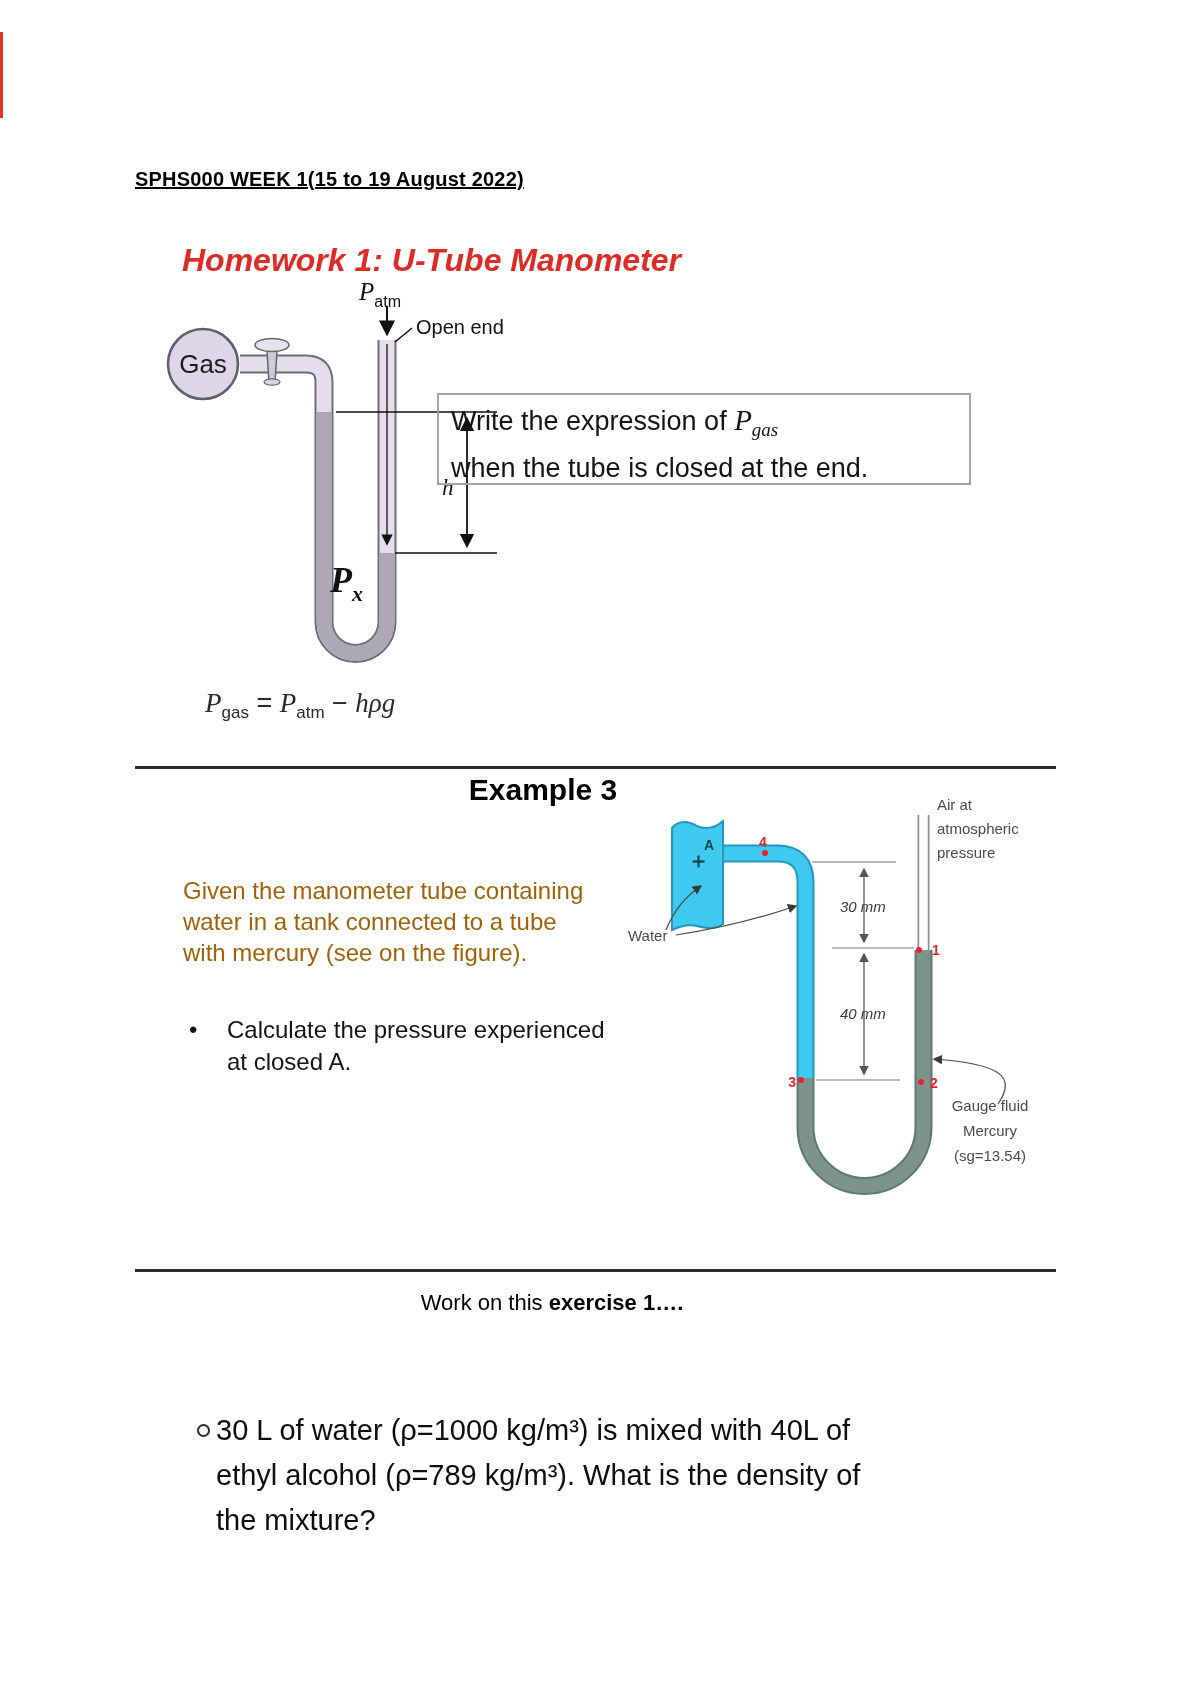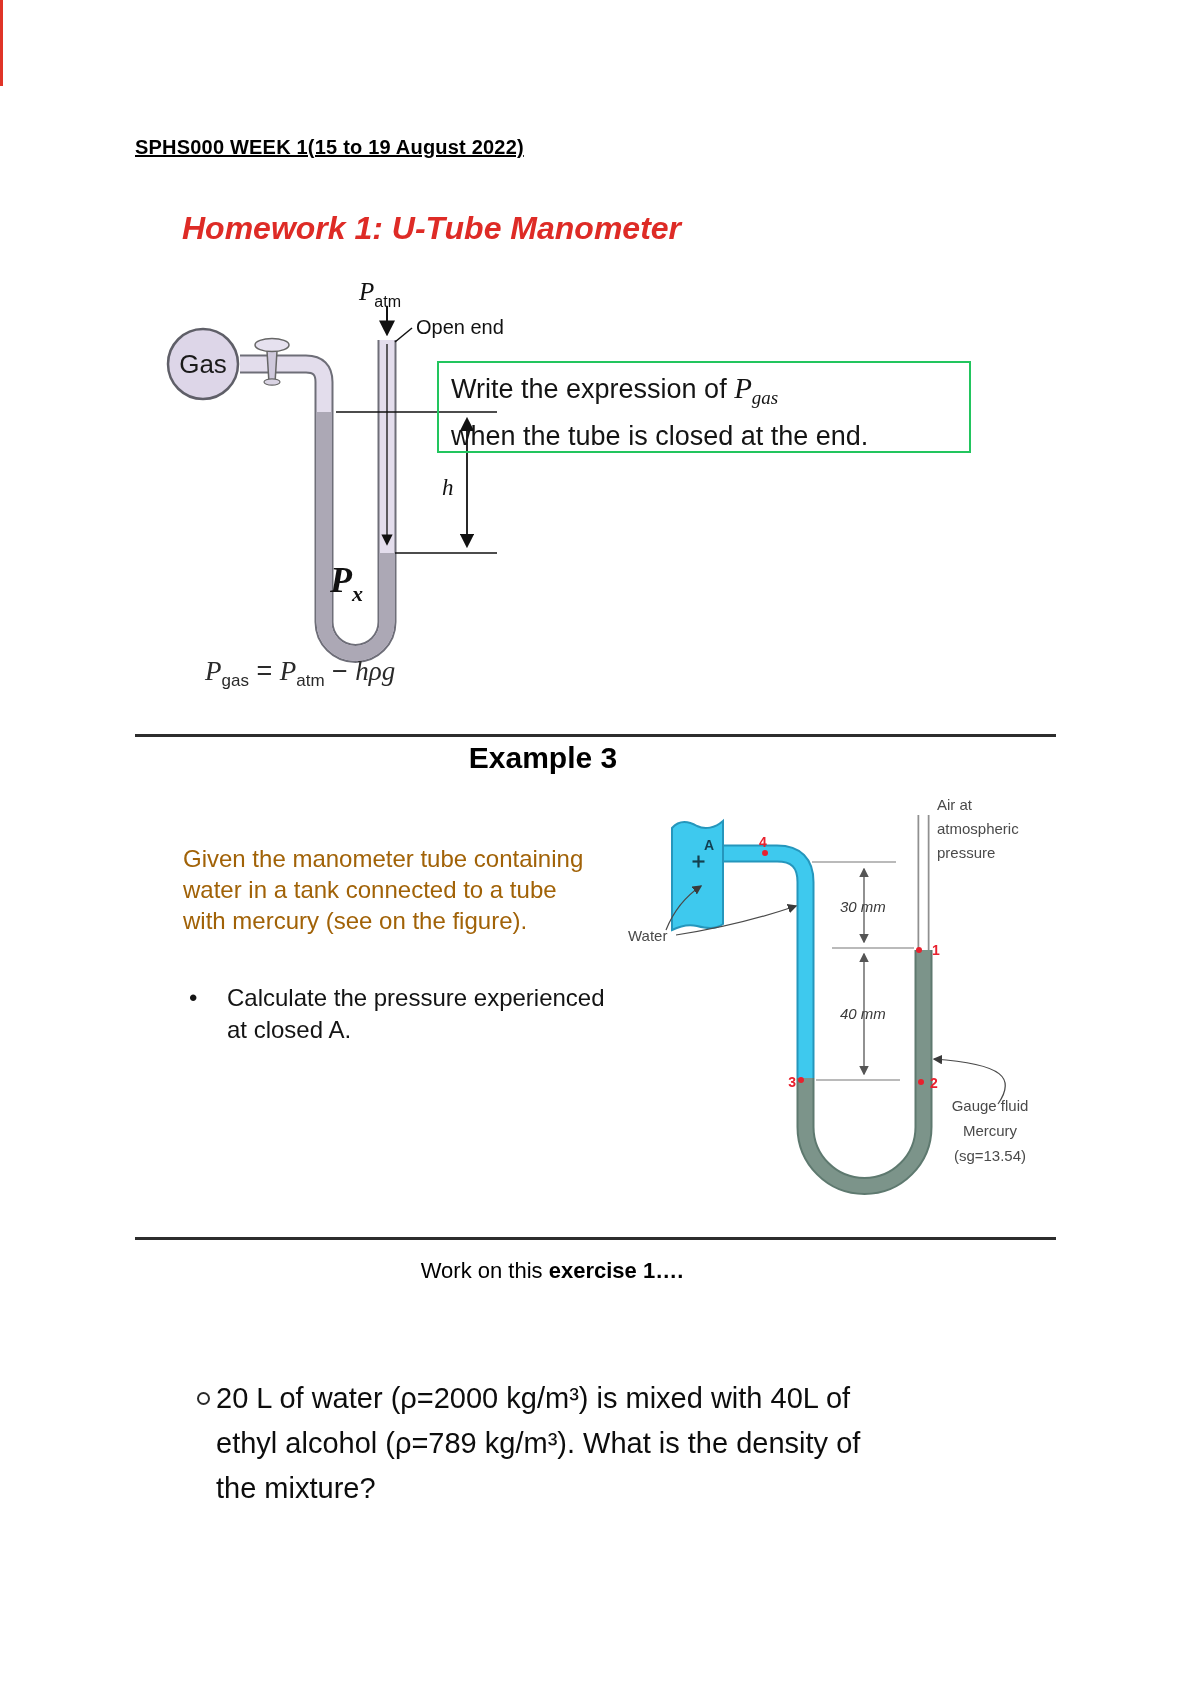--- a/index.html
+++ b/index.html
@@ -1,28 +1,28 @@
 <!DOCTYPE html>
 <html><head>
 <meta charset="utf-8">
 <style>
   * { margin:0; padding:0; box-sizing:border-box; }
   html,body { background:#ffffff; }
   .page { position:relative; width:1200px; height:1696px; background:#fff;
           font-family:"Liberation Sans", sans-serif; color:#111; overflow:hidden; }
-  .abs { position:absolute; }
+  .abs { position:absolute;margin-top:32px; }
 
   .edge-artifact { left:0; top:0; width:3px; height:86px; background:#e03428; }
 
   .header { left:135px; top:136px; font-size:20px; font-weight:bold;
             text-decoration:underline; letter-spacing:0.2px; color:#000; }
 
   .hw-title { left:182px; top:210px; font-size:32px; font-weight:bold; color:#de2b26;font-style:italic; }
 
-  .q-box { left:437px; top:361px; width:534px; height:92px; border:2px solid #22c55e;
+  .q-box { left:437px; top:361px; width:534px; height:92px; border:2px solid #a3a3a3;
            padding:6px 12px 0 12px; font-size:27px; line-height:39px; color:#141414; }
   .qvar { font-family:"Liberation Serif", serif; font-style:italic; font-size:29px; }
   .qsub { font-family:"Liberation Serif", serif; font-style:italic; font-size:19px; }
 
   .formula { left:205px; top:656px; font-size:27px; color:#2a2a2a; }
   .fvar { font-family:"Liberation Serif", serif; font-style:italic; }
   .fsub { font-family:"Liberation Sans", sans-serif; font-style:normal; font-size:17px; }
   .fop  { font-family:"Liberation Sans", sans-serif; }
 
   .divider { left:135px; width:921px; height:3px; background:#2d2d2d; }
@@ -179,18 +179,18 @@
     <circle cx="189" cy="338" r="3" fill="#e8212e"></circle>
     <text class="d2-red" x="184" y="345" text-anchor="end">3</text>
   </svg>
 
   <div class="abs divider divider-2"></div>
 
   <div class="abs ex-heading"><span>Work on this </span><span class="bold">exercise 1….</span></div>
 
   <div class="abs item-circle"></div>
   <div class="abs item-text">
-    <div>20 L of water (ρ=2000 kg/m³) is mixed with 40L of</div>
+    <div>30 L of water (ρ=1000 kg/m³) is mixed with 40L of</div>
     <div>ethyl alcohol (ρ=789 kg/m³). What is the density of</div>
     <div>the mixture?</div>
   </div>
 
 </div>
 
 </body></html>

